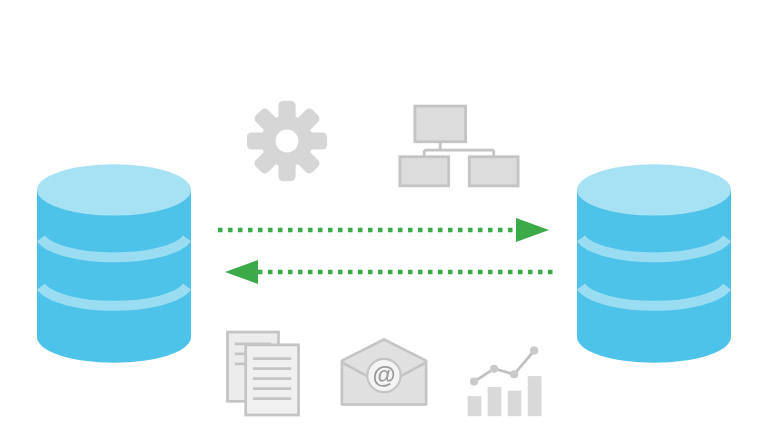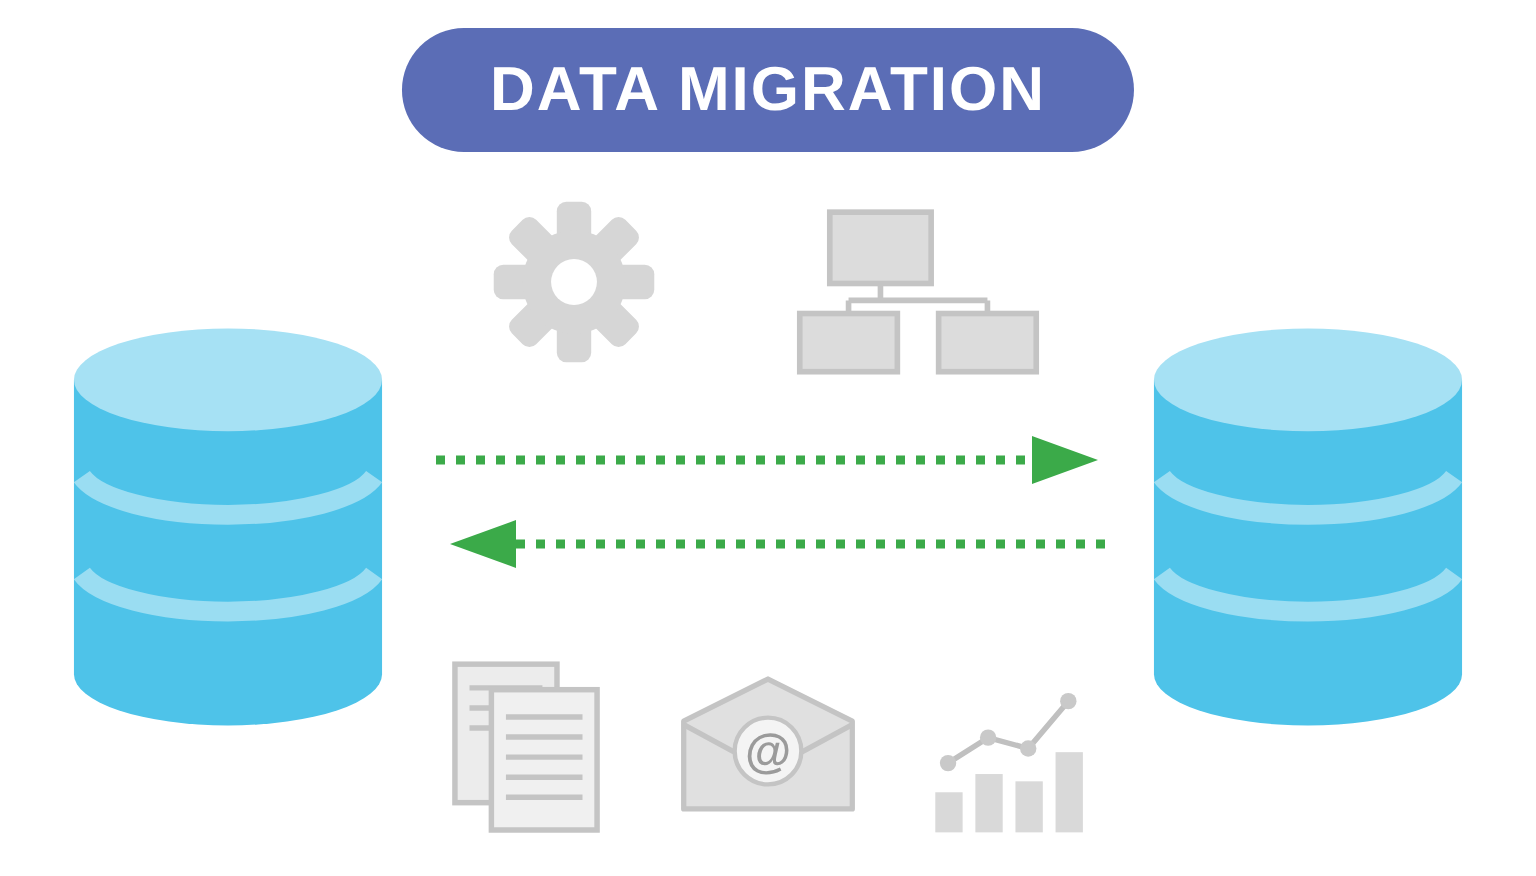--- a/index.html
+++ b/index.html
@@ -22,23 +22,20 @@
   .arrow-left{left:222px;top:257px;}
   .docs{left:222px;top:330px;}
   .email{left:340px;top:336px;}
   .barchart{left:464px;top:336px;}
 </style>
 </head>
 <body>
 
 <div class="canvas">
 
-  <div class="title-pill">
-    <span>DATA MIGRATION</span>
-  </div>
 
   <div class="abs db-left">
     <svg width="158" height="203" viewBox="0 0 160 205">
       <path d="M2,28 H158 V177 A78,26 0 0 1 2,177 Z" fill="#4EC3E9"></path>
       <ellipse cx="80" cy="28" rx="78" ry="26" fill="#A6E1F4"></ellipse>
       <path d="M6,77 A76,25 0 0 0 154,77" stroke="#9ADDF2" stroke-width="10" fill="none"></path>
       <path d="M6,126 A76,25 0 0 0 154,126" stroke="#9ADDF2" stroke-width="10" fill="none"></path>
     </svg>
   </div>
 

